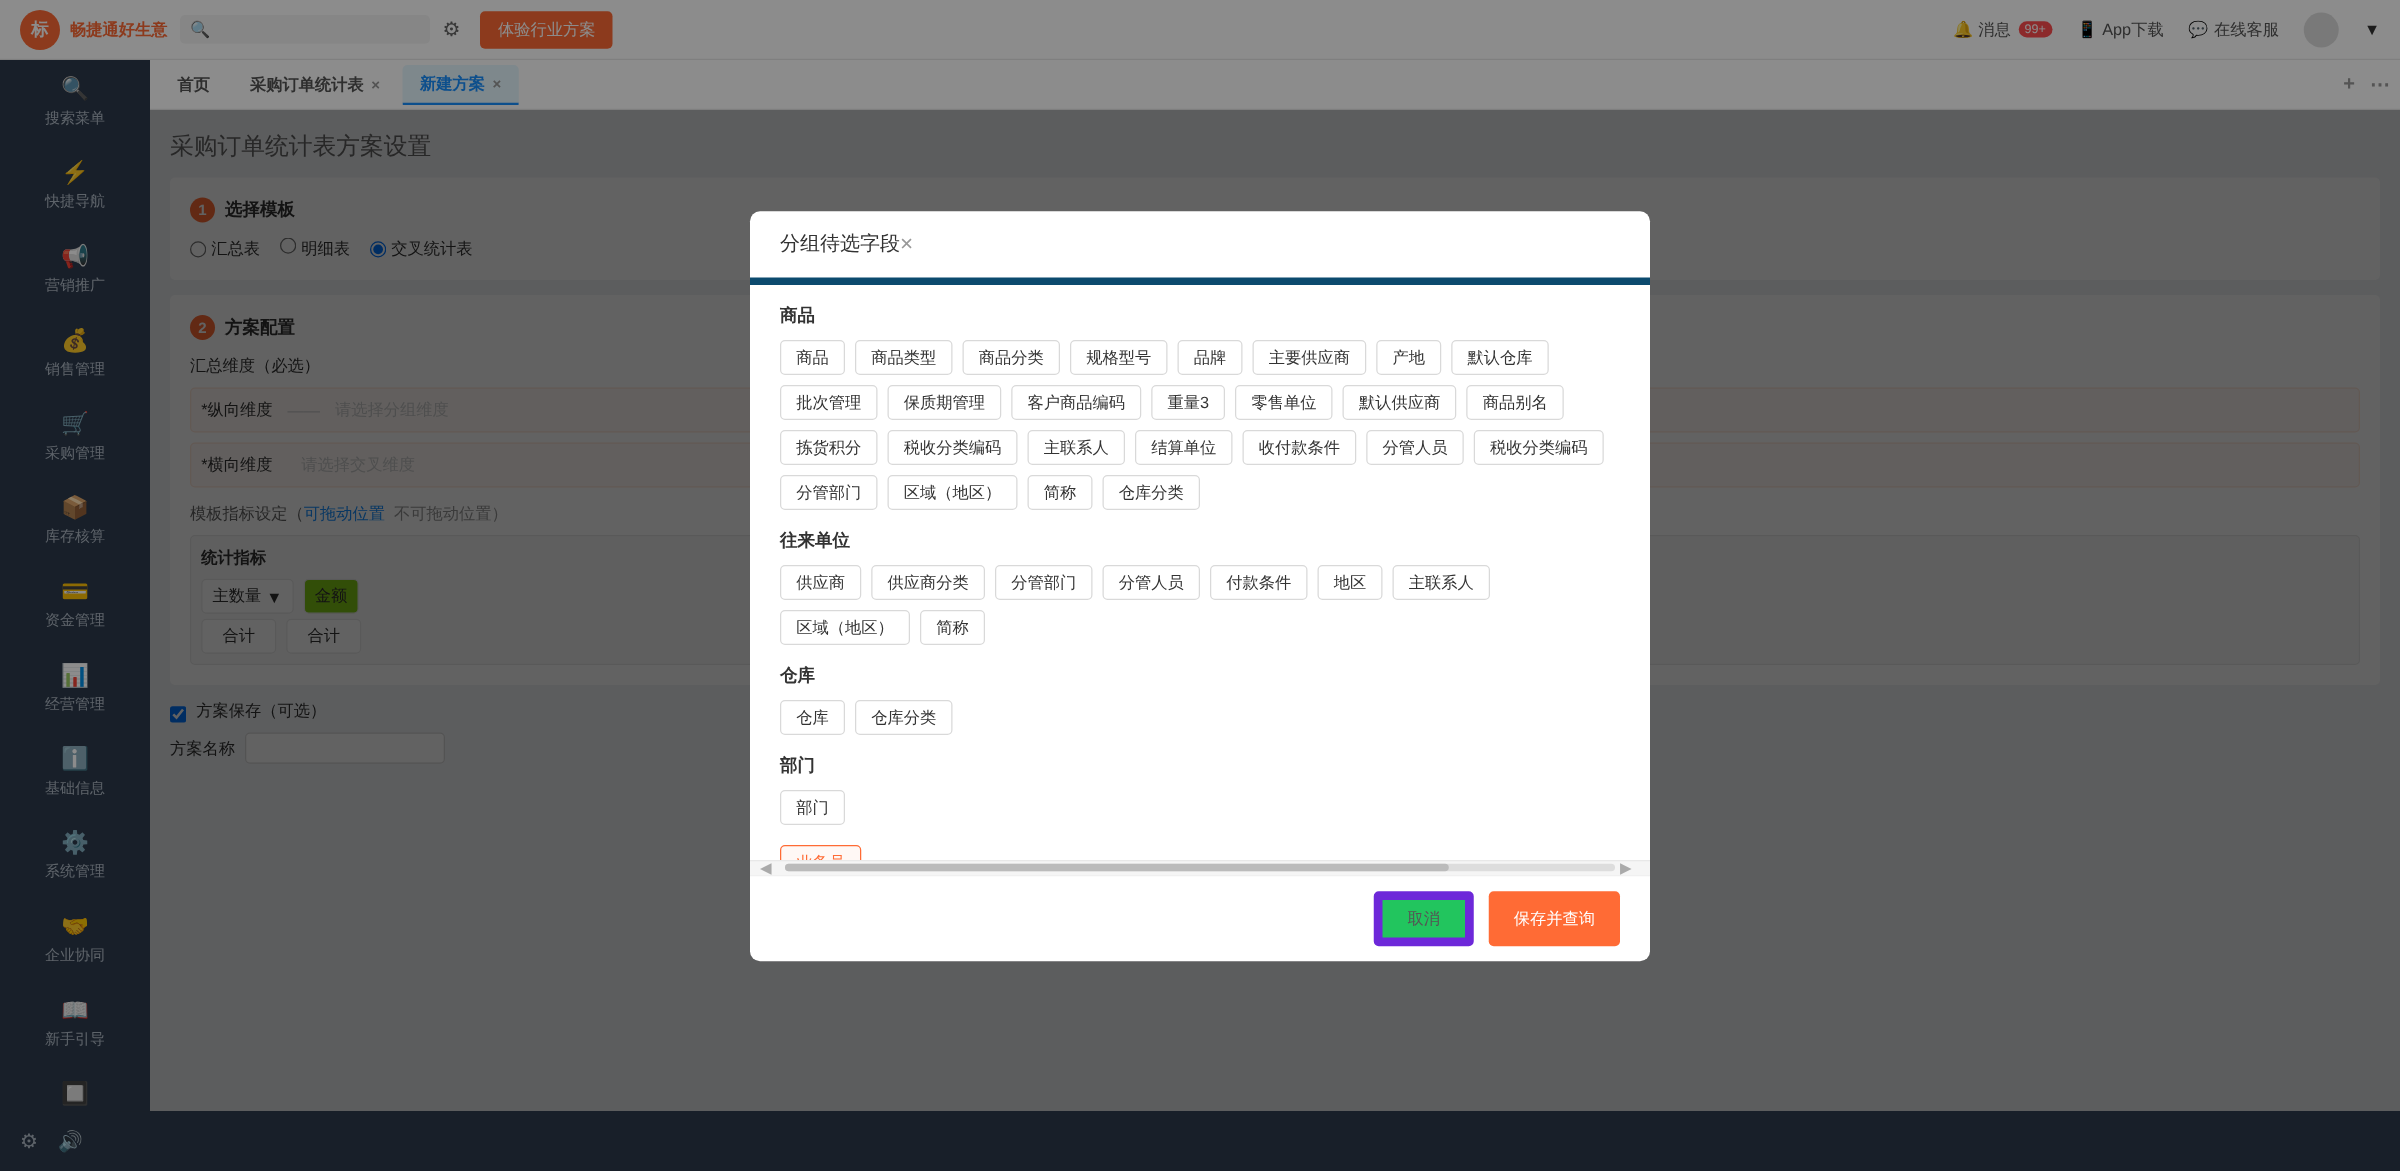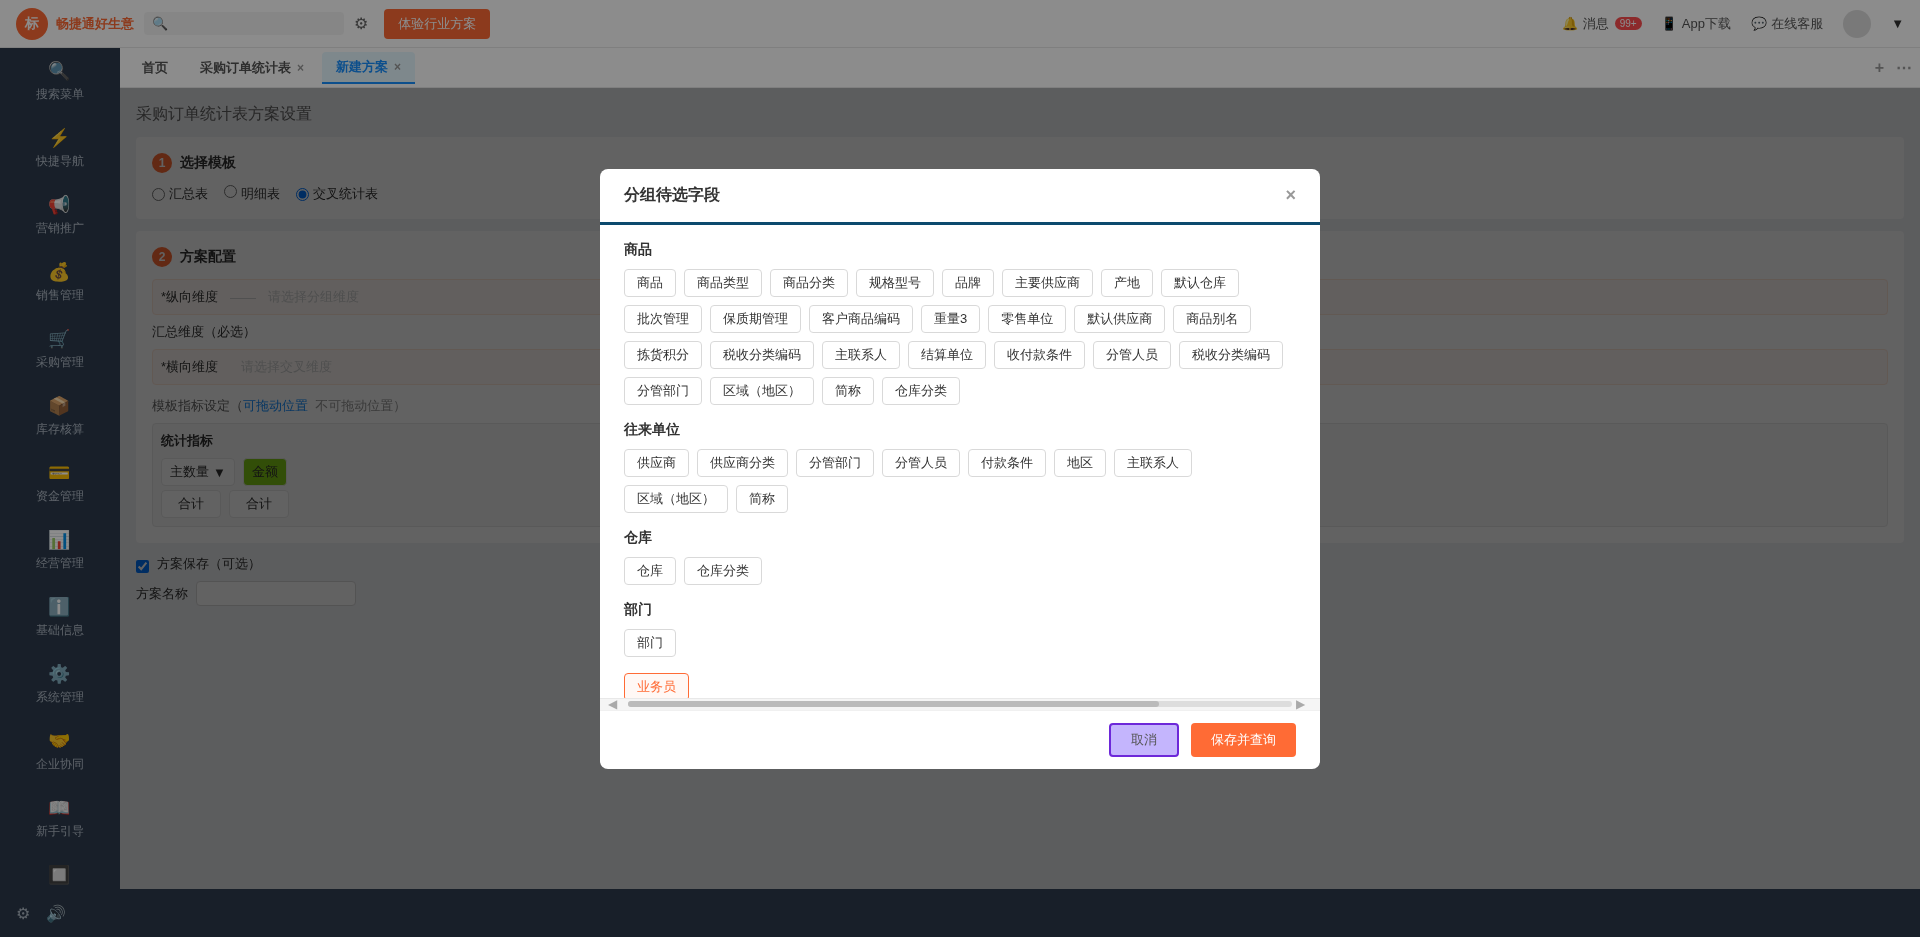--- a/index.html
+++ b/index.html
@@ -149,26 +149,25 @@
       background: #fff;
       border-radius: 8px;
       width: 720px;
       max-height: 600px;
       display: flex;
       flex-direction: column;
       position: relative;
     }
     .modal-header {
       padding: 16px 24px;
-      border-bottom: 3px solid #0c4a6e;
-      display: flex;
-      align-items: center;
-      justify-content: space-between;
+      border-bottom: 6px solid #0c4a6e;
+      display: flex;
+      align-items: center;
       font-size: 16px;
-      font-weight: 700;
+      font-weight: 400;
     }
     .modal-close {
       cursor: pointer;
       color: #999;
       font-size: 18px;
     }
     .modal-body {
       padding: 16px 24px;
       overflow-y: auto;
       flex: 1;
@@ -206,23 +205,23 @@
     .field-tag.active { border-color: #ff6b35; color: #ff6b35; background: #fff8f5; }
 
     
     .modal-body::-webkit-scrollbar { width: 6px; }
     .modal-body::-webkit-scrollbar-track { background: #f1f1f1; }
     .modal-body::-webkit-scrollbar-thumb { background: #ccc; border-radius: 3px; }
 
     
     .btn-cancel {
       padding: 6px 20px;
-      border: 2px solid #6d28d9;
+      border: 7px solid #6d28d9;
       border-radius: 4px;
-      background: #c4b5fd;
+      background: #22c55e;
       cursor: pointer;
       font-size: 13px;
       color: #555;
     }
     .btn-confirm {
       padding: 6px 20px;
       border: none;
       border-radius: 4px;
       background: #ff6b35;
       color: #fff;
@@ -364,21 +363,21 @@
   </div>
   <div class="tab active">
     <span>新建方案</span>
     <span class="tab-close">×</span>
   </div>
   <span style="margin-left:auto;color:#999;font-size:16px;cursor:pointer;">+</span>
   <span style="color:#999;font-size:16px;cursor:pointer;margin-left:8px;">⋯</span>
 </div>
 
 <div class="main-content" style="filter: brightness(0.7);">
-  <div style="color:#666;font-size:16px;margin-bottom:12px;">采购订单统计表方案设置</div>
+  <div style="color:#666;font-size:19px;margin-bottom:12px;">采购订单统计表方案设置</div>
   <div class="page-section">
     <div class="step-label">
       <span class="step-num">1</span>
       <span>选择模板</span>
     </div>
     <div style="display:flex;gap:16px;margin-top:12px;align-items:center;">
       <label style="display:flex;align-items:center;gap:4px;cursor:pointer;">
         <input type="radio" name="template" style=""> 
           <span>汇总表</span>
       </label>
@@ -391,26 +390,26 @@
           <span>交叉统计表</span>
       </label>
     </div>
   </div>
   <div class="page-section">
     <div class="step-label">
       <span class="step-num">2</span>
       <span>方案配置</span>
     </div>
     <div style="margin-top:12px;">
+      <div style="font-size:13px;margin-bottom:8px;">汇总维度（必选）</div>
       <div style="display:flex;align-items:center;gap:12px;padding:8px;background:#fff8f5;border:1px solid #ffe7d9;border-radius:4px;margin-bottom:8px;">
         <span>*纵向维度</span>
         <span style="color:#ccc;">——</span>
         <span style="color:#ccc;">请选择分组维度</span>
       </div>
-      <div style="font-size:13px;margin-bottom:8px;">汇总维度（必选）</div>
       <div style="display:flex;align-items:center;gap:23px;padding:8px;background:#fff8f5;border:1px solid #ffe7d9;border-radius:4px;margin-bottom:12px;">
         <span>*横向维度</span>
         <span style="color:#ccc;">请选择交叉维度</span>
       </div>
     </div>
     <div style="font-size:13px;color:#666;margin-bottom:8px;">
       模板指标设定（<span style="color:#1890ff;cursor:pointer;">可拖动位置</span>&nbsp;
       <span style="color:#999;">不可拖动位置）</span>
     </div>
     <div style="background:#f9f9f9;border:1px solid #e8e8e8;border-radius:4px;padding:8px;">

